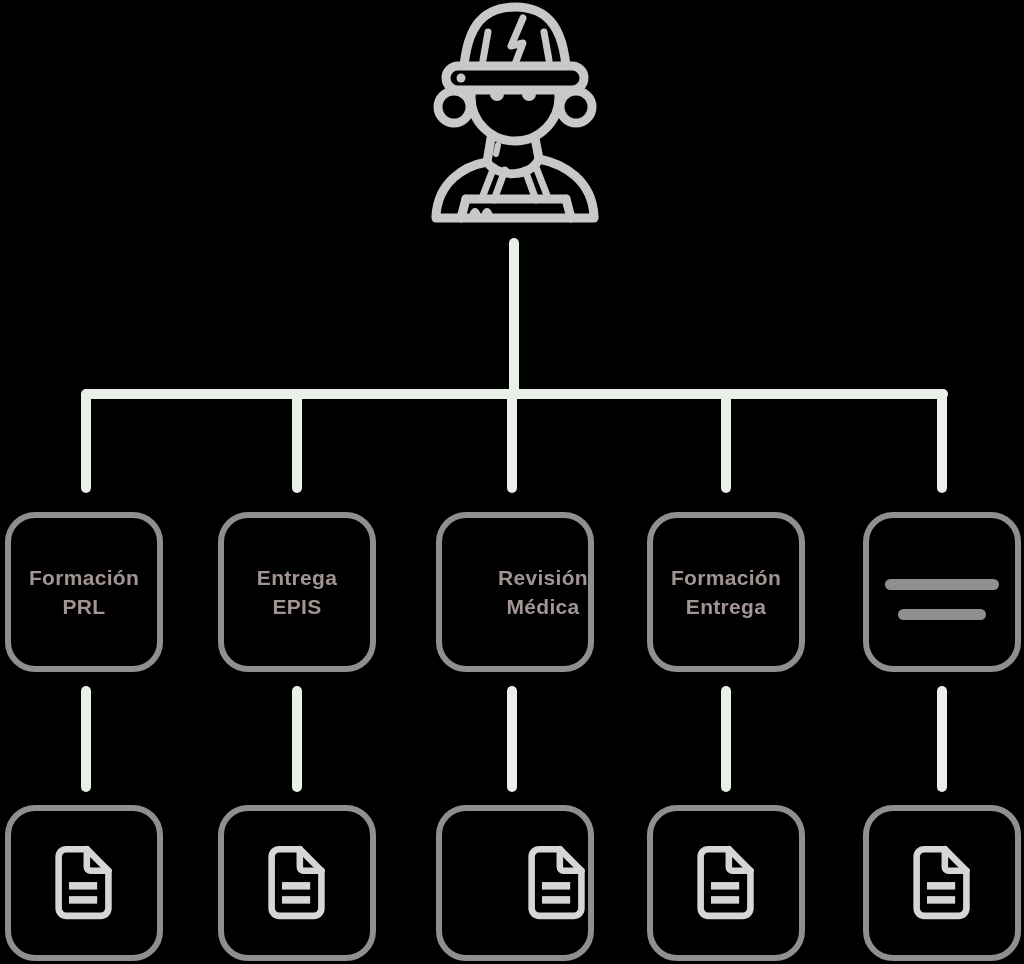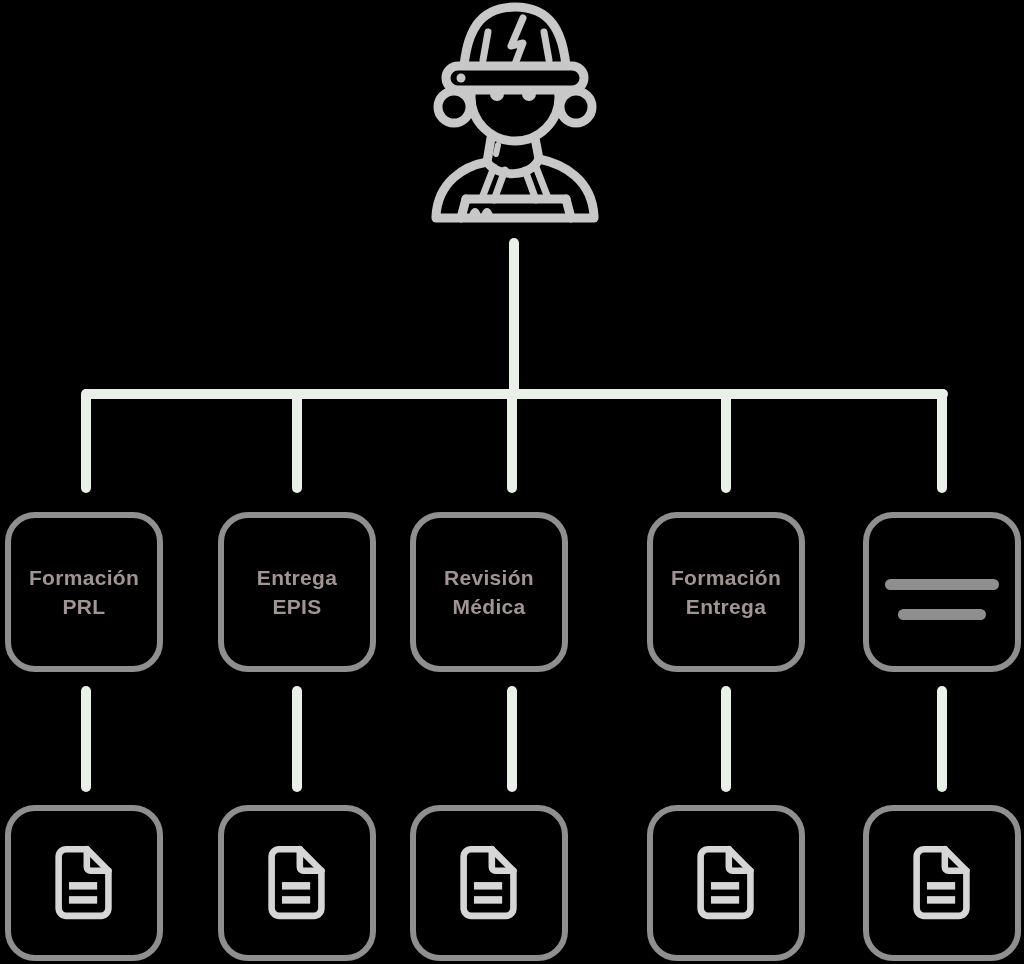--- a/index.html
+++ b/index.html
@@ -15,21 +15,21 @@
   .drop{top:389px;width:10px;height:104px;}
   .mid{top:686px;width:10px;height:106px;}
   .c1{left:81px;} .c2{left:292px;} .c3{left:507px;} .c4{left:721px;} .c5{left:937px;}
   
   .box{
     position:absolute;width:146px;border:6px solid #8f8f8f;border-radius:30px;
     background:#000;display:flex;flex-direction:column;align-items:center;justify-content:center;
   }
   .topbox{top:512px;height:148px;}
   .botbox{top:805px;height:144px;}
-  .x1{left:5px;} .x2{left:218px;} .x3{left:410px;} .x4{left:647px;} .x5{left:863px;}
+  .x1{left:5px;} .x2{left:218px;} .x3{left:436px;align-items:flex-end;} .x4{left:647px;} .x5{left:863px;}
   .label{
     color:#a39494;font-size:21px;font-weight:700;text-align:center;line-height:1.4;
     letter-spacing:.3px;
   }
   .label span{display:block;}
   
   .eqwrap{display:flex;flex-direction:column;align-items:center;gap:19px;margin-top:14px;}
   .eqbar{background:#8f8f8f;height:11px;border-radius:5.5px;}
   .eqbar.b1{width:114px;}
   .eqbar.b2{width:88px;}

